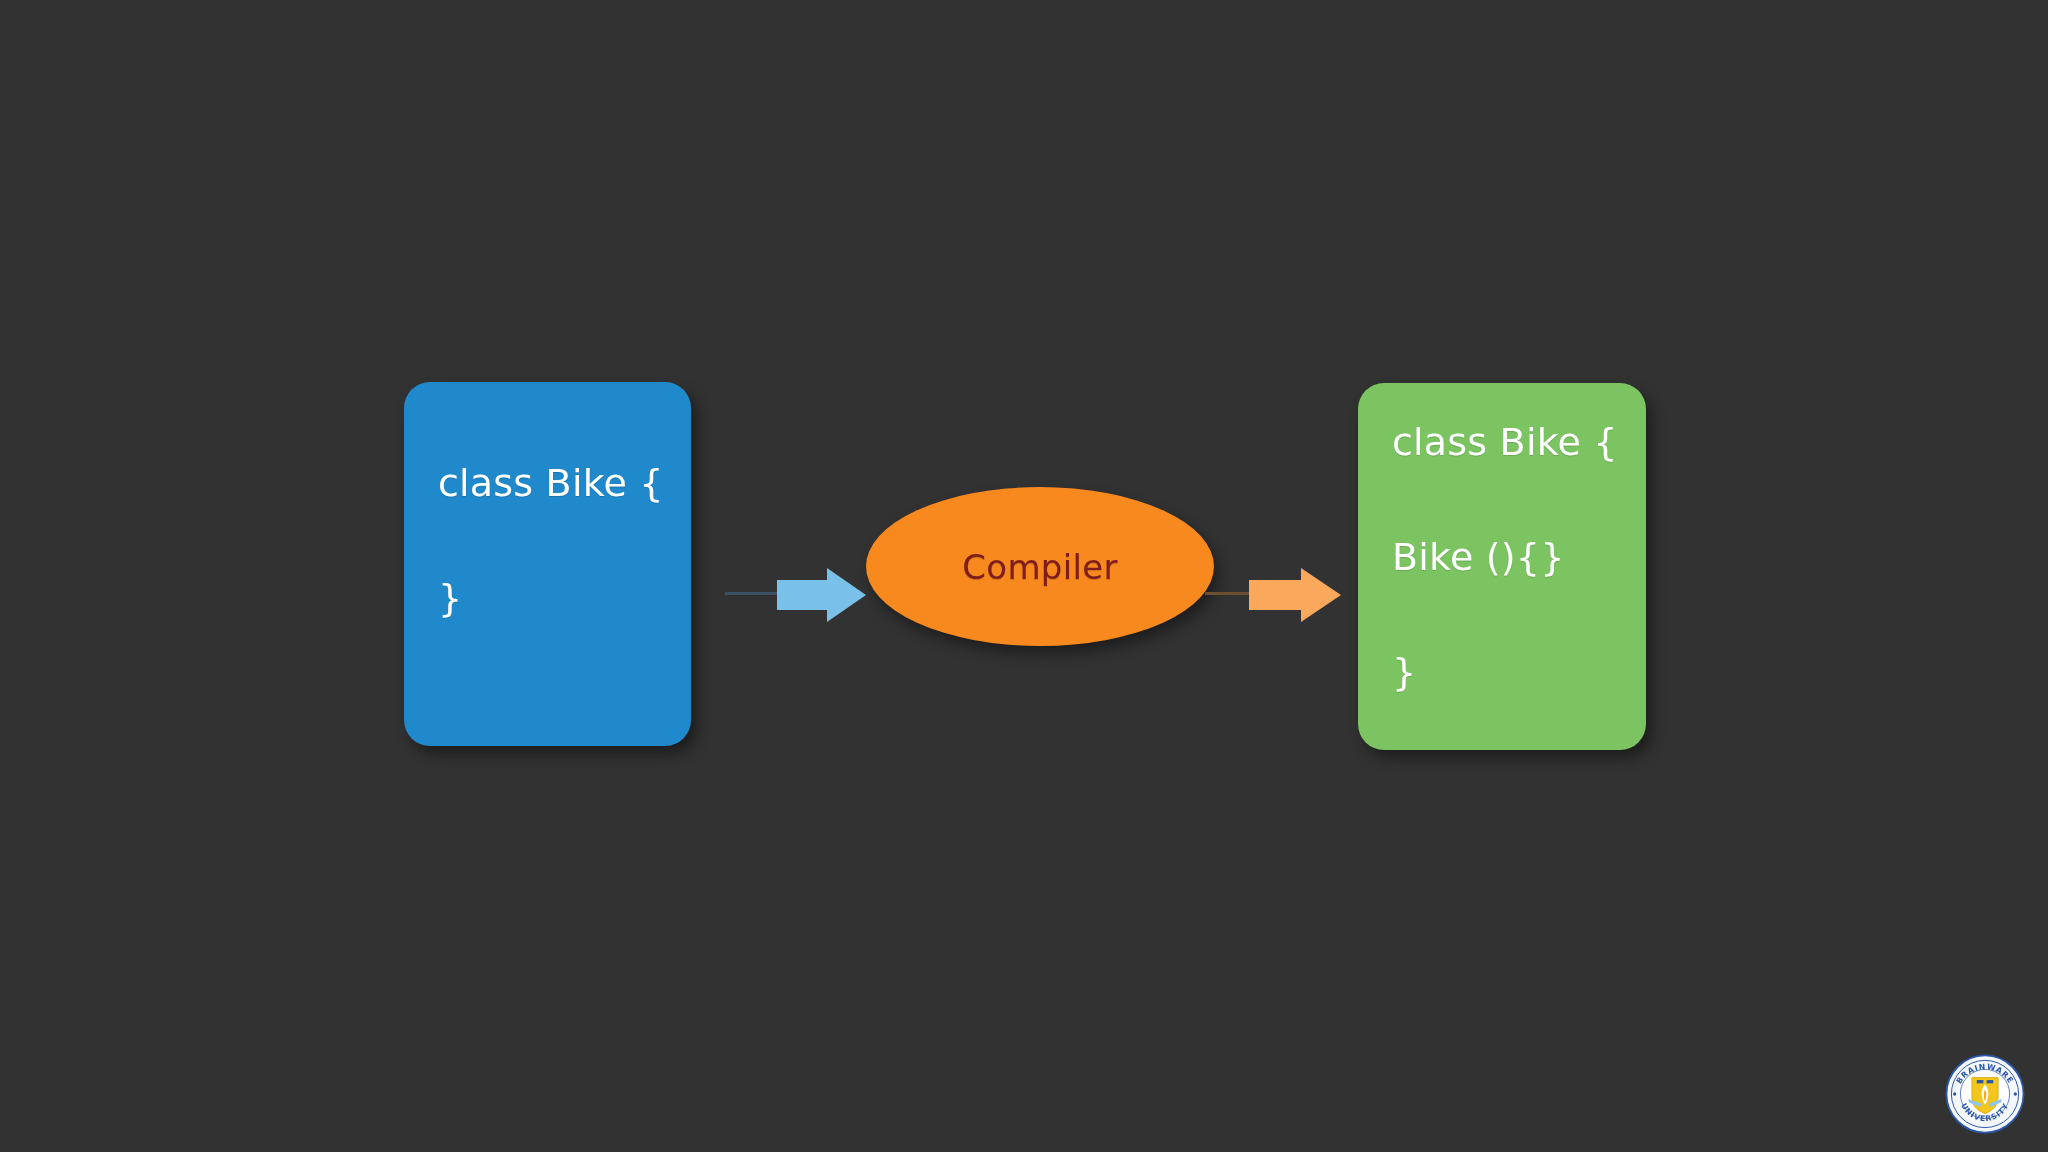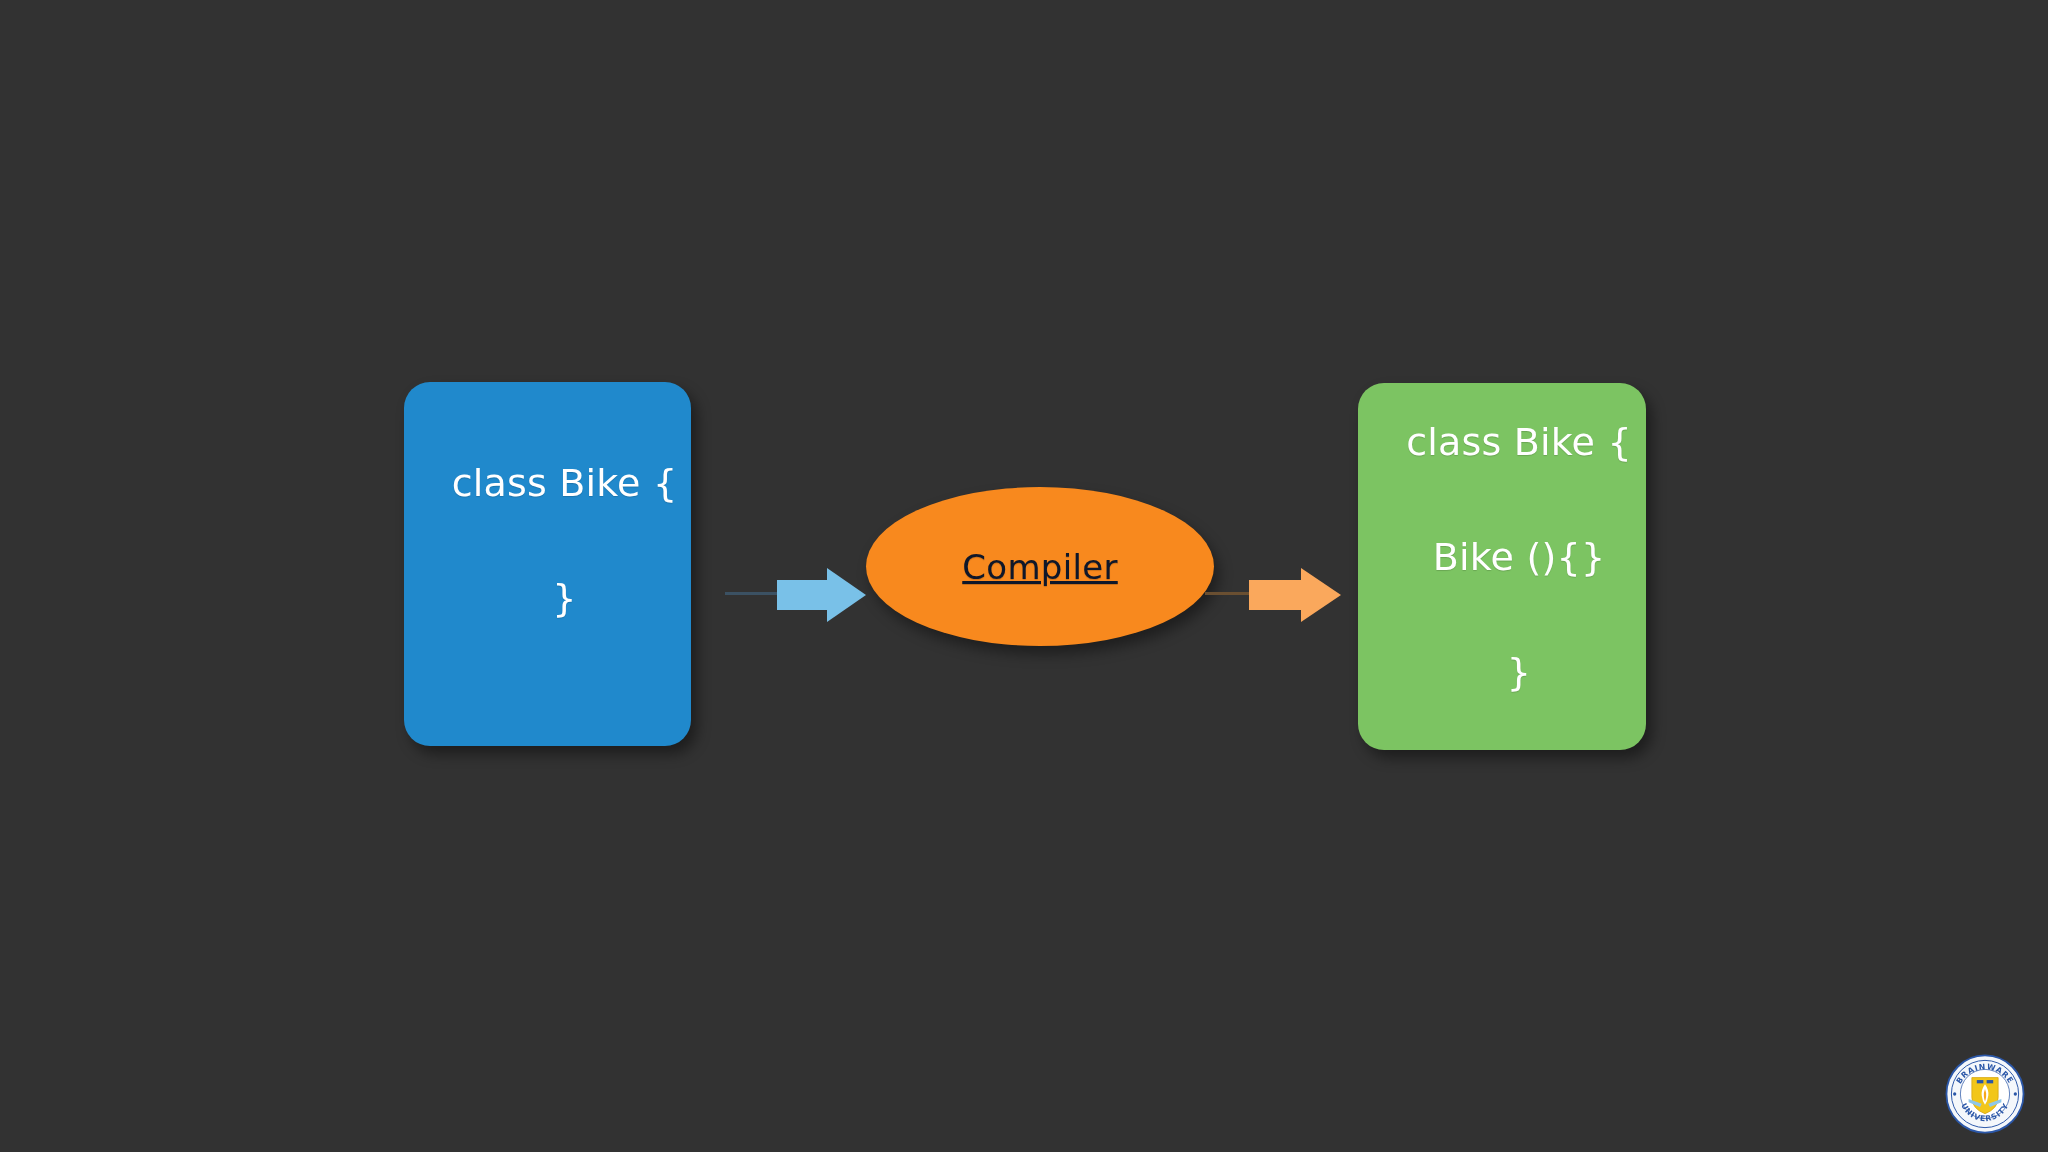--- a/index.html
+++ b/index.html
@@ -12,21 +12,20 @@
     height: 1152px;
     overflow: hidden;
     font-family: "DejaVu Sans", "Liberation Sans", sans-serif;
   }
 
   #slide {
     position: relative;
     width: 2048px;
     height: 1152px;
     background: #323232;
-    text-align: center;
   }
 
   
   .code-box {
     position: absolute;
     box-sizing: border-box;
     border-radius: 26px;
     color: #ffffff;
     font-size: 38px;
     line-height: 1.0;
@@ -72,25 +71,24 @@
     width: 348px;
     height: 159px;
     background: #F8891E;
     border-radius: 50%;
     box-shadow: 5px 8px 14px rgba(0,0,0,0.40);
     display: flex;
     align-items: center;
     justify-content: center;
   }
   #compiler-label {
-    color: #0f172a;
+    color: #7f1d1d;
     font-size: 34px;
     letter-spacing: 0.3px;
     text-shadow: 0 1px 1px rgba(0,0,0,0.18);
-    text-decoration: underline;
   }
 
   
   .arrow-group { position: absolute; }
 
   .arrow-tail {
     position: absolute;
     height: 3px;
   }
 

